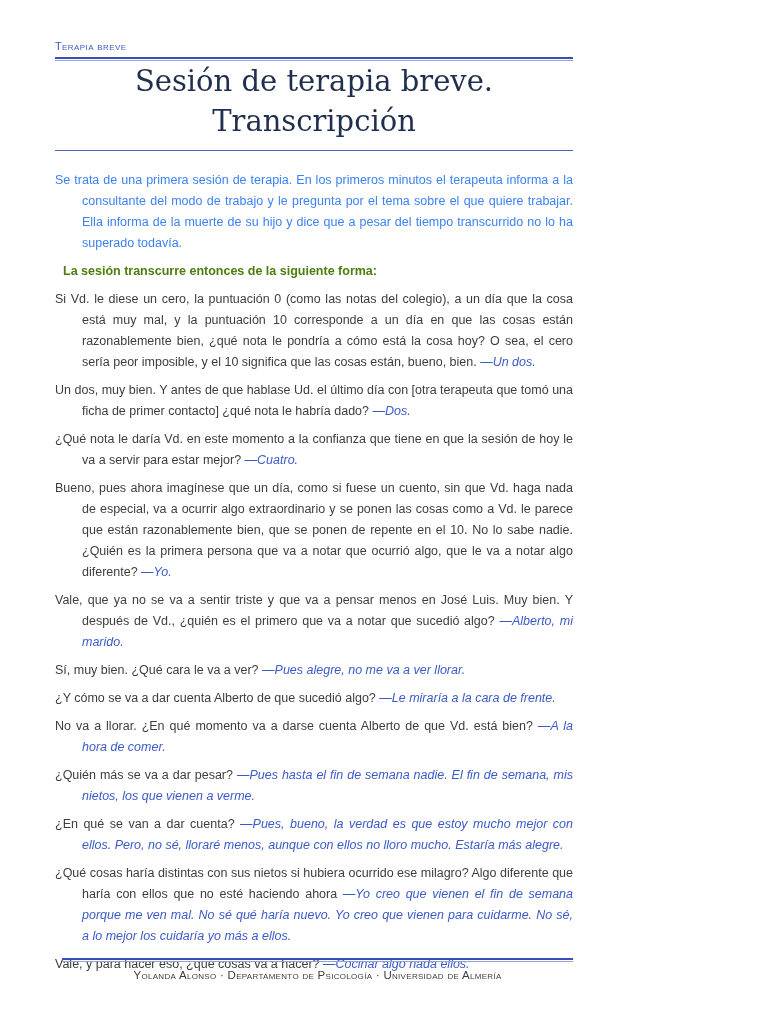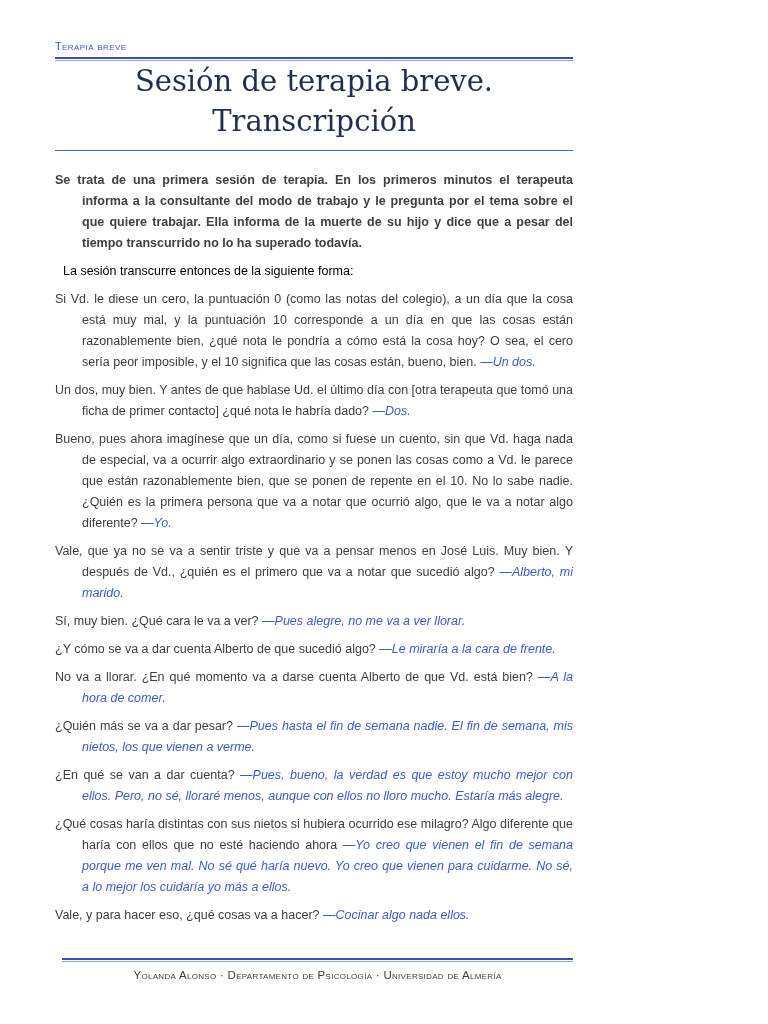--- a/index.html
+++ b/index.html
@@ -43,22 +43,22 @@
   .body-text { margin-top: 19px; }
   .para {
     font-size: 12.5px;
     line-height: 21px;
     text-align: justify;
     color: #3d3d3d;
     padding-left: 27px;
     text-indent: -27px;
     margin-bottom: 7px;
   }
-  .para.intro { font-weight: bold; color: #404040; }
-  .para.lead-in { font-weight: normal; color: #000000; padding-left: 8px; text-indent: 0; }
+  .para.intro { font-weight: normal; color: #3b82f6; }
+  .para.lead-in { font-weight: bold; color: #4d7c0f; padding-left: 8px; text-indent: 0; }
   .client {
     color: #3b5bc8;
     font-style: italic;
   }
   
   .footer {
     position: absolute;
     left: 62px;
     right: 55px;
     top: 958px;
@@ -88,20 +88,21 @@
 
     <h1 class="doc-title">Sesión de terapia breve. Transcripción</h1>
     <div class="title-rule"></div>
 
     <div class="body-text">
       <p class="para intro">Se trata de una primera sesión de terapia. En los primeros minutos el terapeuta informa a la consultante del modo de trabajo y le pregunta por el tema sobre el que quiere trabajar. Ella informa de la muerte de su hijo y dice que a pesar del tiempo transcurrido no lo ha superado todavía.</p>
       <p class="para lead-in">La sesión transcurre entonces de la siguiente forma:</p>
 
       <p class="para"><span>Si Vd. le diese un cero, la puntuación 0 (como las notas del colegio), a un día que la cosa está muy mal, y la puntuación 10 corresponde a un día en que las cosas están razonablemente bien, ¿qué nota le pondría a cómo está la cosa hoy? O sea, el cero sería peor imposible, y el 10 significa que las cosas están, bueno, bien. </span><span class="client">—Un dos.</span></p>
       <p class="para"><span>Un dos, muy bien. Y antes de que hablase Ud. el último día con [otra terapeuta que tomó una ficha de primer contacto] ¿qué nota le habría dado? </span><span class="client">—Dos.</span></p>
+      <p class="para"><span>¿Qué nota le daría Vd. en este momento a la confianza que tiene en que la sesión de hoy le va a servir para estar mejor? </span><span class="client">—Cuatro.</span></p>
       <p class="para"><span>Bueno, pues ahora imagínese que un día, como si fuese un cuento, sin que Vd. haga nada de especial, va a ocurrir algo extraordinario y se ponen las cosas como a Vd. le parece que están razonablemente bien, que se ponen de repente en el 10. No lo sabe nadie. ¿Quién es la primera persona que va a notar que ocurrió algo, que le va a notar algo diferente? </span><span class="client">—Yo.</span></p>
       <p class="para"><span>Vale, que ya no se va a sentir triste y que va a pensar menos en José Luis. Muy bien. Y después de Vd., ¿quién es el primero que va a notar que sucedió algo? </span><span class="client">—Alberto, mi marido.</span></p>
       <p class="para"><span>Sí, muy bien. ¿Qué cara le va a ver? </span><span class="client">—Pues alegre, no me va a ver llorar.</span></p>
       <p class="para"><span>¿Y cómo se va a dar cuenta Alberto de que sucedió algo? </span><span class="client">—Le miraría a la cara de frente.</span></p>
       <p class="para"><span>No va a llorar. ¿En qué momento va a darse cuenta Alberto de que Vd. está bien? </span><span class="client">—A la hora de comer.</span></p>
       <p class="para"><span>¿Quién más se va a dar pesar? </span><span class="client">—Pues hasta el fin de semana nadie. El fin de semana, mis nietos, los que vienen a verme.</span></p>
       <p class="para"><span>¿En qué se van a dar cuenta? </span><span class="client">—Pues, bueno, la verdad es que estoy mucho mejor con ellos. Pero, no sé, lloraré menos, aunque con ellos no lloro mucho. Estaría más alegre.</span></p>
       <p class="para"><span>¿Qué cosas haría distintas con sus nietos si hubiera ocurrido ese milagro? Algo diferente que haría con ellos que no esté haciendo ahora </span><span class="client">—Yo creo que vienen el fin de semana porque me ven mal. No sé qué haría nuevo. Yo creo que vienen para cuidarme. No sé, a lo mejor los cuidaría yo más a ellos.</span></p>
       <p class="para"><span>Vale, y para hacer eso, ¿qué cosas va a hacer? </span><span class="client">—Cocinar algo nada ellos.</span></p>
     </div>

